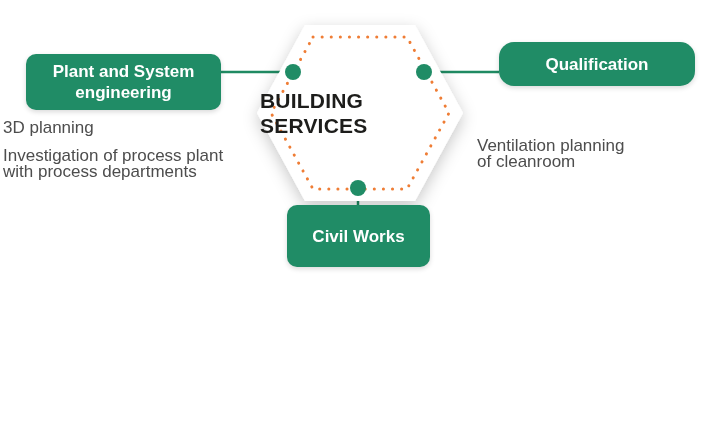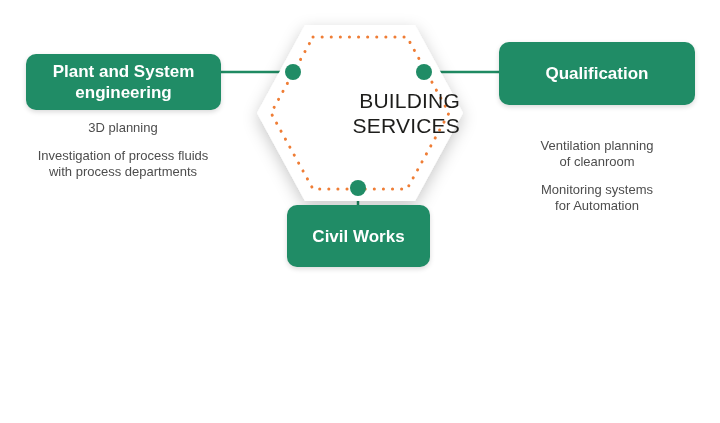--- a/index.html
+++ b/index.html
@@ -21,23 +21,23 @@
     top: 0;
     width: 720px;
     height: 423px;
     z-index: 1;
   }
   .hex-title {
     position: absolute;
     left: 260px;
     top: 88px;
     width: 200px;
-    text-align: right;
+    text-align: left;
     font-size: 21px;
-    font-weight: normal;
+    font-weight: bold;
     line-height: 25px;
     color: #1d1d1b;
     letter-spacing: 0.2px;
     white-space: pre-line;
     z-index: 2;
   }
   .node-box {
     position: absolute;
     background: #208c66;
     border-radius: 10px;
@@ -47,27 +47,27 @@
     line-height: 21px;
     text-align: center;
     display: flex;
     align-items: center;
     justify-content: center;
     white-space: pre-line;
     box-shadow: 0 2px 5px rgba(0,0,0,0.15);
     z-index: 3;
   }
   .node-plant { left: 26px; top: 42px; width: 195px; height: 56px; margin-top: 12px; }
-  .node-qualification { left: 499px; top: 42px; width: 196px; height: 63px; }
+  .node-qualification { left: 499px; top: 42px; width: 196px; height: 44px; border-radius: 15px; }
   .node-civil { left: 287px; top: 205px; width: 143px; height: 62px; }
   .item-list {
     position: absolute;
     width: 240px;
-    text-align: center;
-    font-size: 13px;
+    text-align: left;
+    font-size: 17px;
     line-height: 16px;
     color: #4d4d4d;
     z-index: 2;
   }
   .list-plant { left: 3px; top: 120px; }
   .list-qualification { left: 477px; top: 138px; }
   .list-civil { left: 238px; top: 289px; }
   .item-list p {
     margin: 0 0 12px 0;
     white-space: pre-line;
@@ -103,25 +103,23 @@
 
   <div class="node-box node-plant">Plant and System
 engineering</div>
 
   <div class="node-box node-qualification">Qualification</div>
 
   <div class="node-box node-civil">Civil Works</div>
 
   <div class="item-list list-plant">
     <p>3D planning</p>
-    <p>Investigation of process fluids
+    <p>Investigation of process plant
 with process departments</p>
   </div>
 
   <div class="item-list list-qualification">
     <p>Ventilation planning
 of cleanroom</p>
-    <p>Monitoring systems
-for Automation</p>
   </div>
 
 
 </div>
 
 </body></html>

